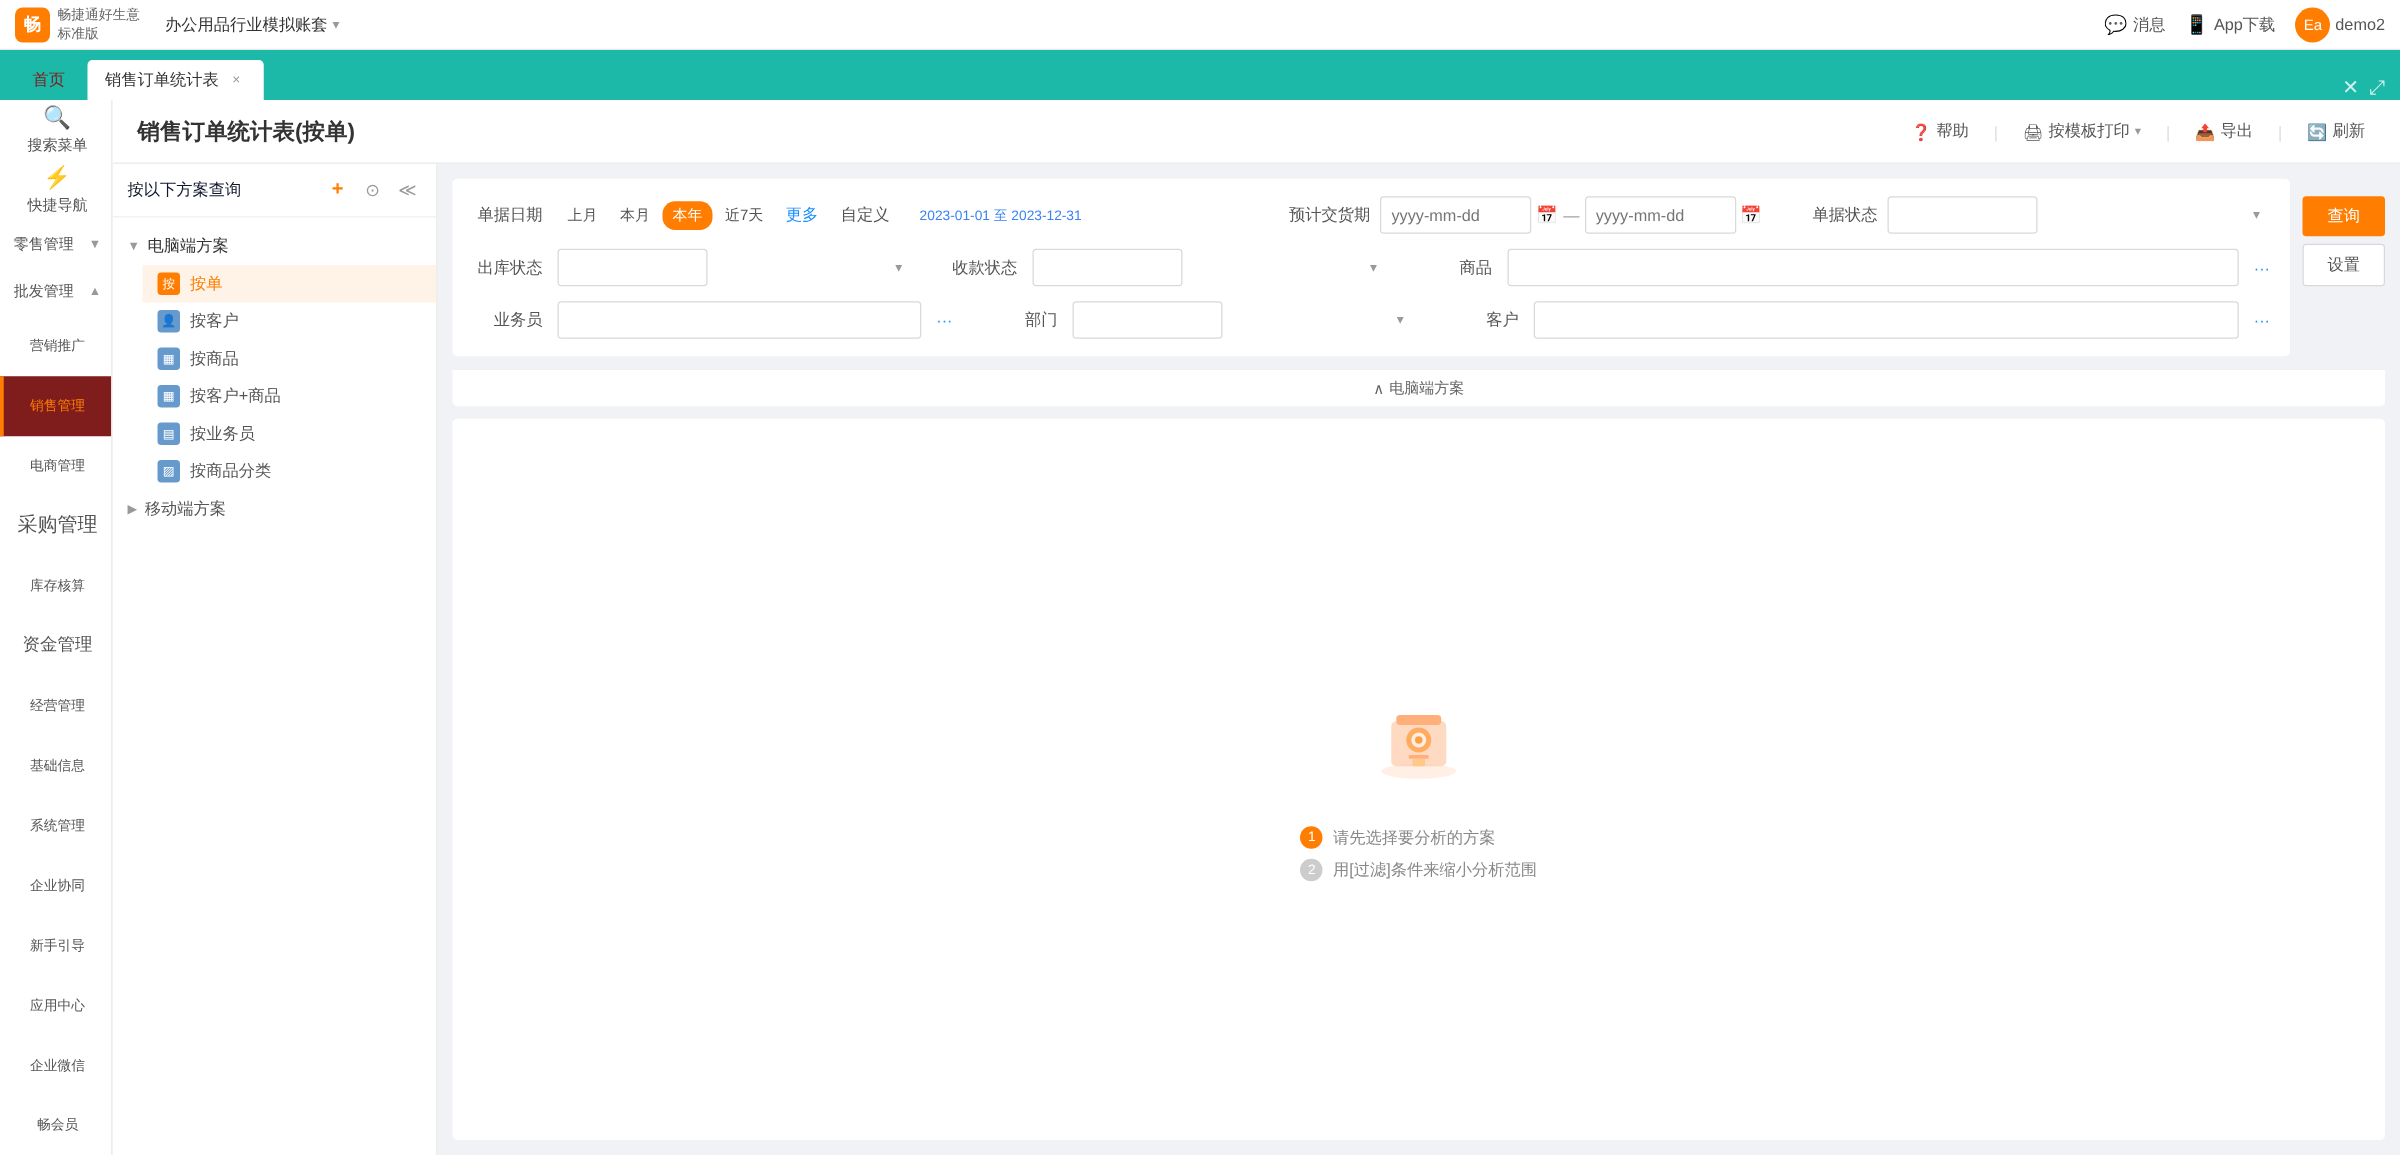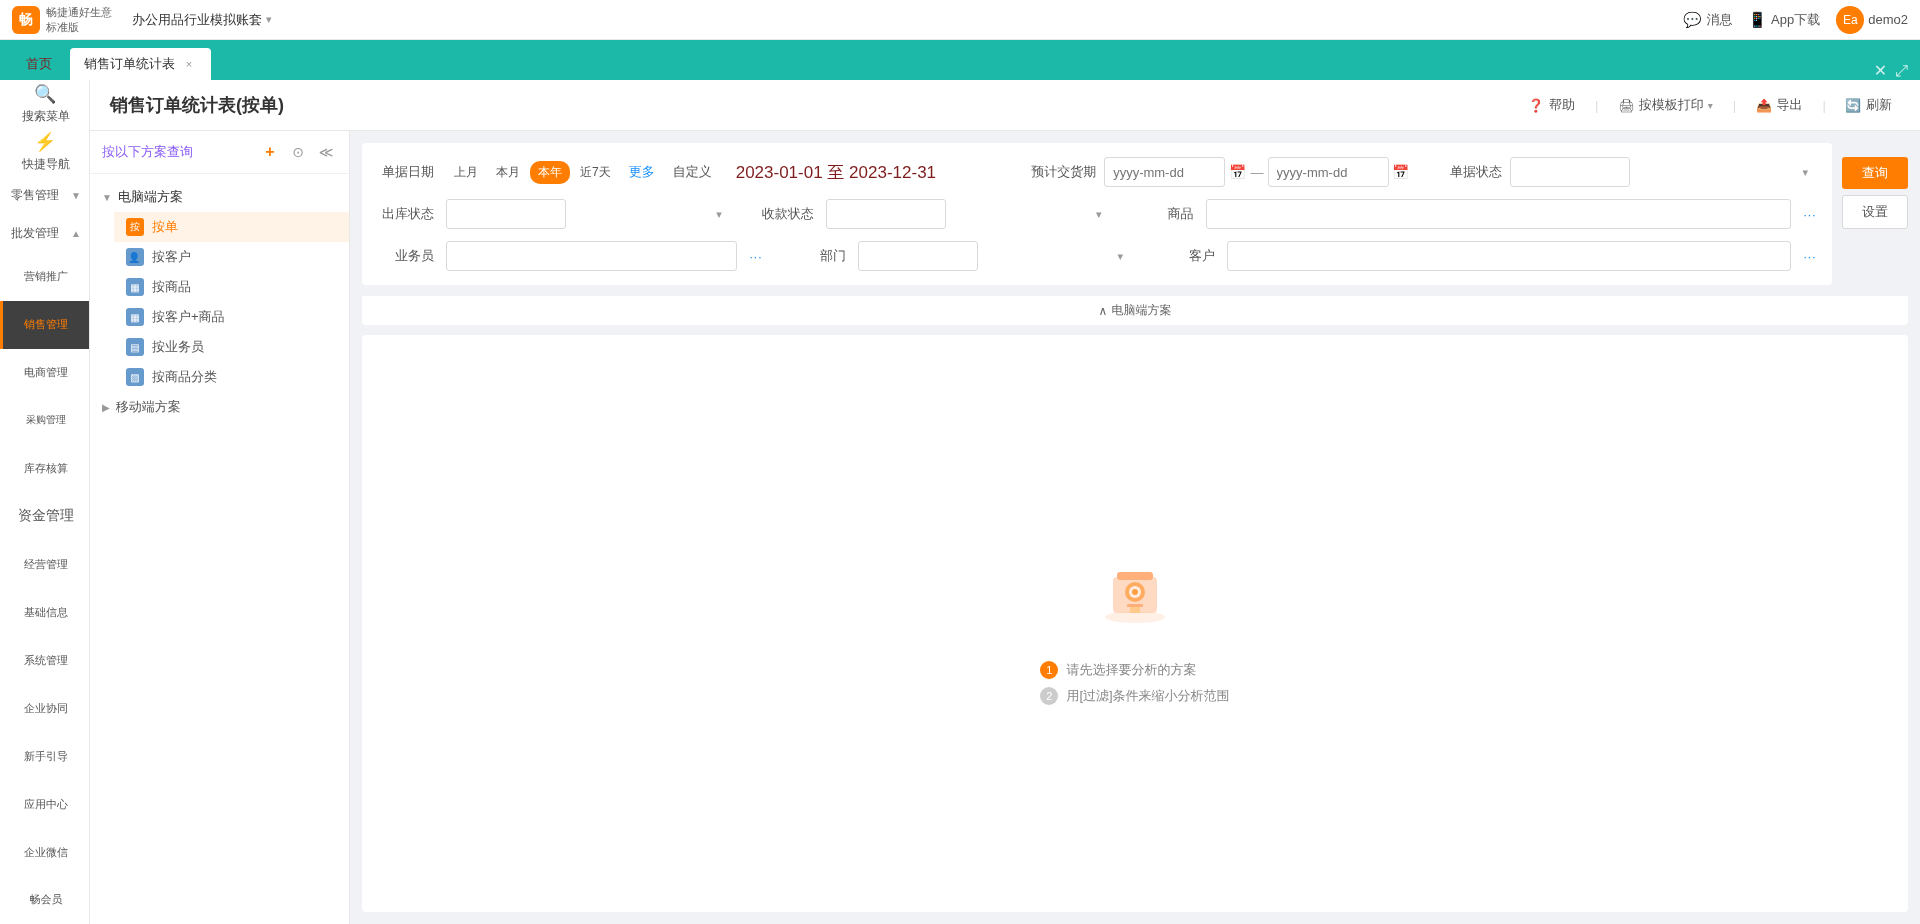--- a/index.html
+++ b/index.html
@@ -24,42 +24,42 @@
     .tab-close { width: 16px; height: 16px; display: flex; align-items: center; justify-content: center; border-radius: 50%; font-size: 11px; color: #999; cursor: pointer; }
     .window-controls { margin-left: auto; display: flex; gap: 8px; align-items: center; }
     .win-btn { color: #fff; font-size: 16px; cursor: pointer; opacity: 0.8; }
 
     
     .main-layout { display: flex; flex: 1; overflow: hidden; }
 
     
     .sidebar { width: 90px; background: #fff; border-right: 1px solid #e8e8e8; display: flex; flex-direction: column; overflow-y: auto; flex-shrink: 0; }
     .sidebar-item { height: 50px; display: flex; flex-direction: column; align-items: center; justify-content: center; cursor: pointer; font-size: 12px; color: #555; gap: 3px; border-left: 3px solid transparent; }
-    .sidebar-item.active { background: #404040; color: #ff7d00; border-left-color: #ff7d00; }
+    .sidebar-item.active { background: #7f1d1d; color: #ff7d00; border-left-color: #ff7d00; }
     .sidebar-item .s-icon { font-size: 18px; }
     .sidebar-collapse { display: flex; align-items: center; justify-content: space-between; padding: 0 8px; height: 40px; cursor: pointer; font-size: 12px; color: #555; border-left: 3px solid transparent; }
     .sidebar-collapse .arrow { font-size: 10px; color: #999; }
 
     
     .content-area { flex: 1; display: flex; flex-direction: column; overflow: hidden; background: #f0f2f5; }
 
     
     .page-header { background: #fff; padding: 12px 20px; display: flex; align-items: center; justify-content: space-between; border-bottom: 1px solid #e8e8e8; flex-shrink: 0; }
     .page-title { font-size: 18px; font-weight: 600; color: #333; }
     .page-header-actions { display: flex; align-items: center; gap: 12px; }
     .header-action-btn { display: flex; align-items: center; gap: 4px; font-size: 13px; color: #555; cursor: pointer; padding: 4px 8px; }
     .header-action-divider { color: #ddd; }
 
     
     .panel-layout { display: flex; flex: 1; overflow: hidden; }
 
     
     .left-panel { width: 260px; background: #fff; border-right: 1px solid #e8e8e8; flex-shrink: 0; overflow-y: auto; }
     .left-panel-header { padding: 10px 12px; display: flex; align-items: center; justify-content: space-between; border-bottom: 1px solid #f0f0f0; }
-    .left-panel-title { font-size: 13px; color: #8b5cf6; }
+    .left-panel-title { font-size: 13px; color: #0f172a; }
     .left-panel-actions { display: flex; gap: 6px; }
     .lp-action-btn { width: 22px; height: 22px; display: flex; align-items: center; justify-content: center; border-radius: 3px; cursor: pointer; font-size: 14px; color: #555; }
     .tree-section { padding: 8px 0; }
     .tree-parent { display: flex; align-items: center; gap: 6px; padding: 6px 12px; cursor: pointer; font-size: 13px; color: #333; }
     .tree-children { padding-left: 24px; }
     .tree-child { display: flex; align-items: center; gap: 8px; padding: 6px 12px; cursor: pointer; font-size: 13px; color: #555; border-radius: 0; }
     .tree-child.selected { background: #fff3e8; color: #ff7d00; font-weight: 500; }
     .tree-child-icon { width: 16px; height: 16px; display: flex; align-items: center; justify-content: center; font-size: 12px; background: #ff7d00; border-radius: 50%; color: #fff; flex-shrink: 0; font-style: normal; }
     .tree-child-icon.blue { background: #1890ff; }
     .tree-child-icon.orange { background: #ff7d00; }
@@ -77,21 +77,21 @@
     .filter-select { flex: 1; height: 30px; border: 1px solid #d9d9d9; border-radius: 3px; padding: 0 8px; font-size: 13px; color: #333; outline: none; background: #fff; appearance: none; min-width: 120px; position: relative; }
     .select-wrapper { flex: 1; position: relative; min-width: 120px; }
     .select-wrapper::after { content: '▾'; position: absolute; right: 8px; top: 50%; transform: translateY(-50%); color: #999; pointer-events: none; font-size: 11px; }
     .filter-date-group { display: flex; align-items: center; gap: 4px; flex: 1; min-width: 200px; }
     .filter-date-input { flex: 1; height: 30px; border: 1px solid #d9d9d9; border-radius: 3px; padding: 0 8px; font-size: 13px; color: #999; outline: none; min-width: 100px; }
     .date-sep { color: #999; }
     .calendar-icon { color: #ff7d00; cursor: pointer; font-size: 14px; }
     .date-shortcuts { display: flex; align-items: center; gap: 2px; }
     .date-shortcut { padding: 3px 8px; font-size: 12px; cursor: pointer; color: #555; border-radius: 3px; }
     .date-shortcut.active { background: #ff7d00; color: #fff; border-radius: 10px; }
-    .date-range-text { font-size: 17px; color: #7f1d1d; margin-left: 4px; }
+    .date-range-text { font-size: 11px; color: #3b82f6; margin-left: 4px; }
     .filter-more-btn { color: #1890ff; cursor: pointer; font-size: 13px; white-space: nowrap; }
     .filter-custom-btn { color: #555; cursor: pointer; font-size: 13px; white-space: nowrap; }
     .filter-ellipsis { color: #1890ff; cursor: pointer; font-size: 13px; }
 
     
     .collapse-bar { display: flex; justify-content: center; align-items: center; padding: 6px 0; cursor: pointer; color: #666; font-size: 12px; gap: 4px; background: #fff; border-top: 1px solid #f0f0f0; border-radius: 0 0 4px 4px; }
     .btn-primary { background: #ff7d00; color: #fff; border: none; padding: 7px 20px; border-radius: 3px; font-size: 13px; cursor: pointer; }
     .btn-secondary { background: #fff; color: #555; border: 1px solid #d9d9d9; padding: 7px 16px; border-radius: 3px; font-size: 13px; cursor: pointer; }
 
     
@@ -180,21 +180,21 @@
     <div class="sidebar-item">
       <span style="font-size:11px;">营销推广</span>
     </div>
     <div class="sidebar-item active">
       <span style="font-size:11px;">销售管理</span>
     </div>
     <div class="sidebar-item">
       <span style="font-size:11px;">电商管理</span>
     </div>
     <div class="sidebar-item">
-      <span style="font-size:10px;">采购管理</span>
+      <span style="font-size:16px;">采购管理</span>
     </div>
     <div class="sidebar-item">
       <span style="font-size:11px;">库存核算</span>
     </div>
     <div class="sidebar-item">
       <span style="font-size:14px;">资金管理</span>
     </div>
     <div class="sidebar-item">
       <span style="font-size:11px;">经营管理</span>
     </div>

